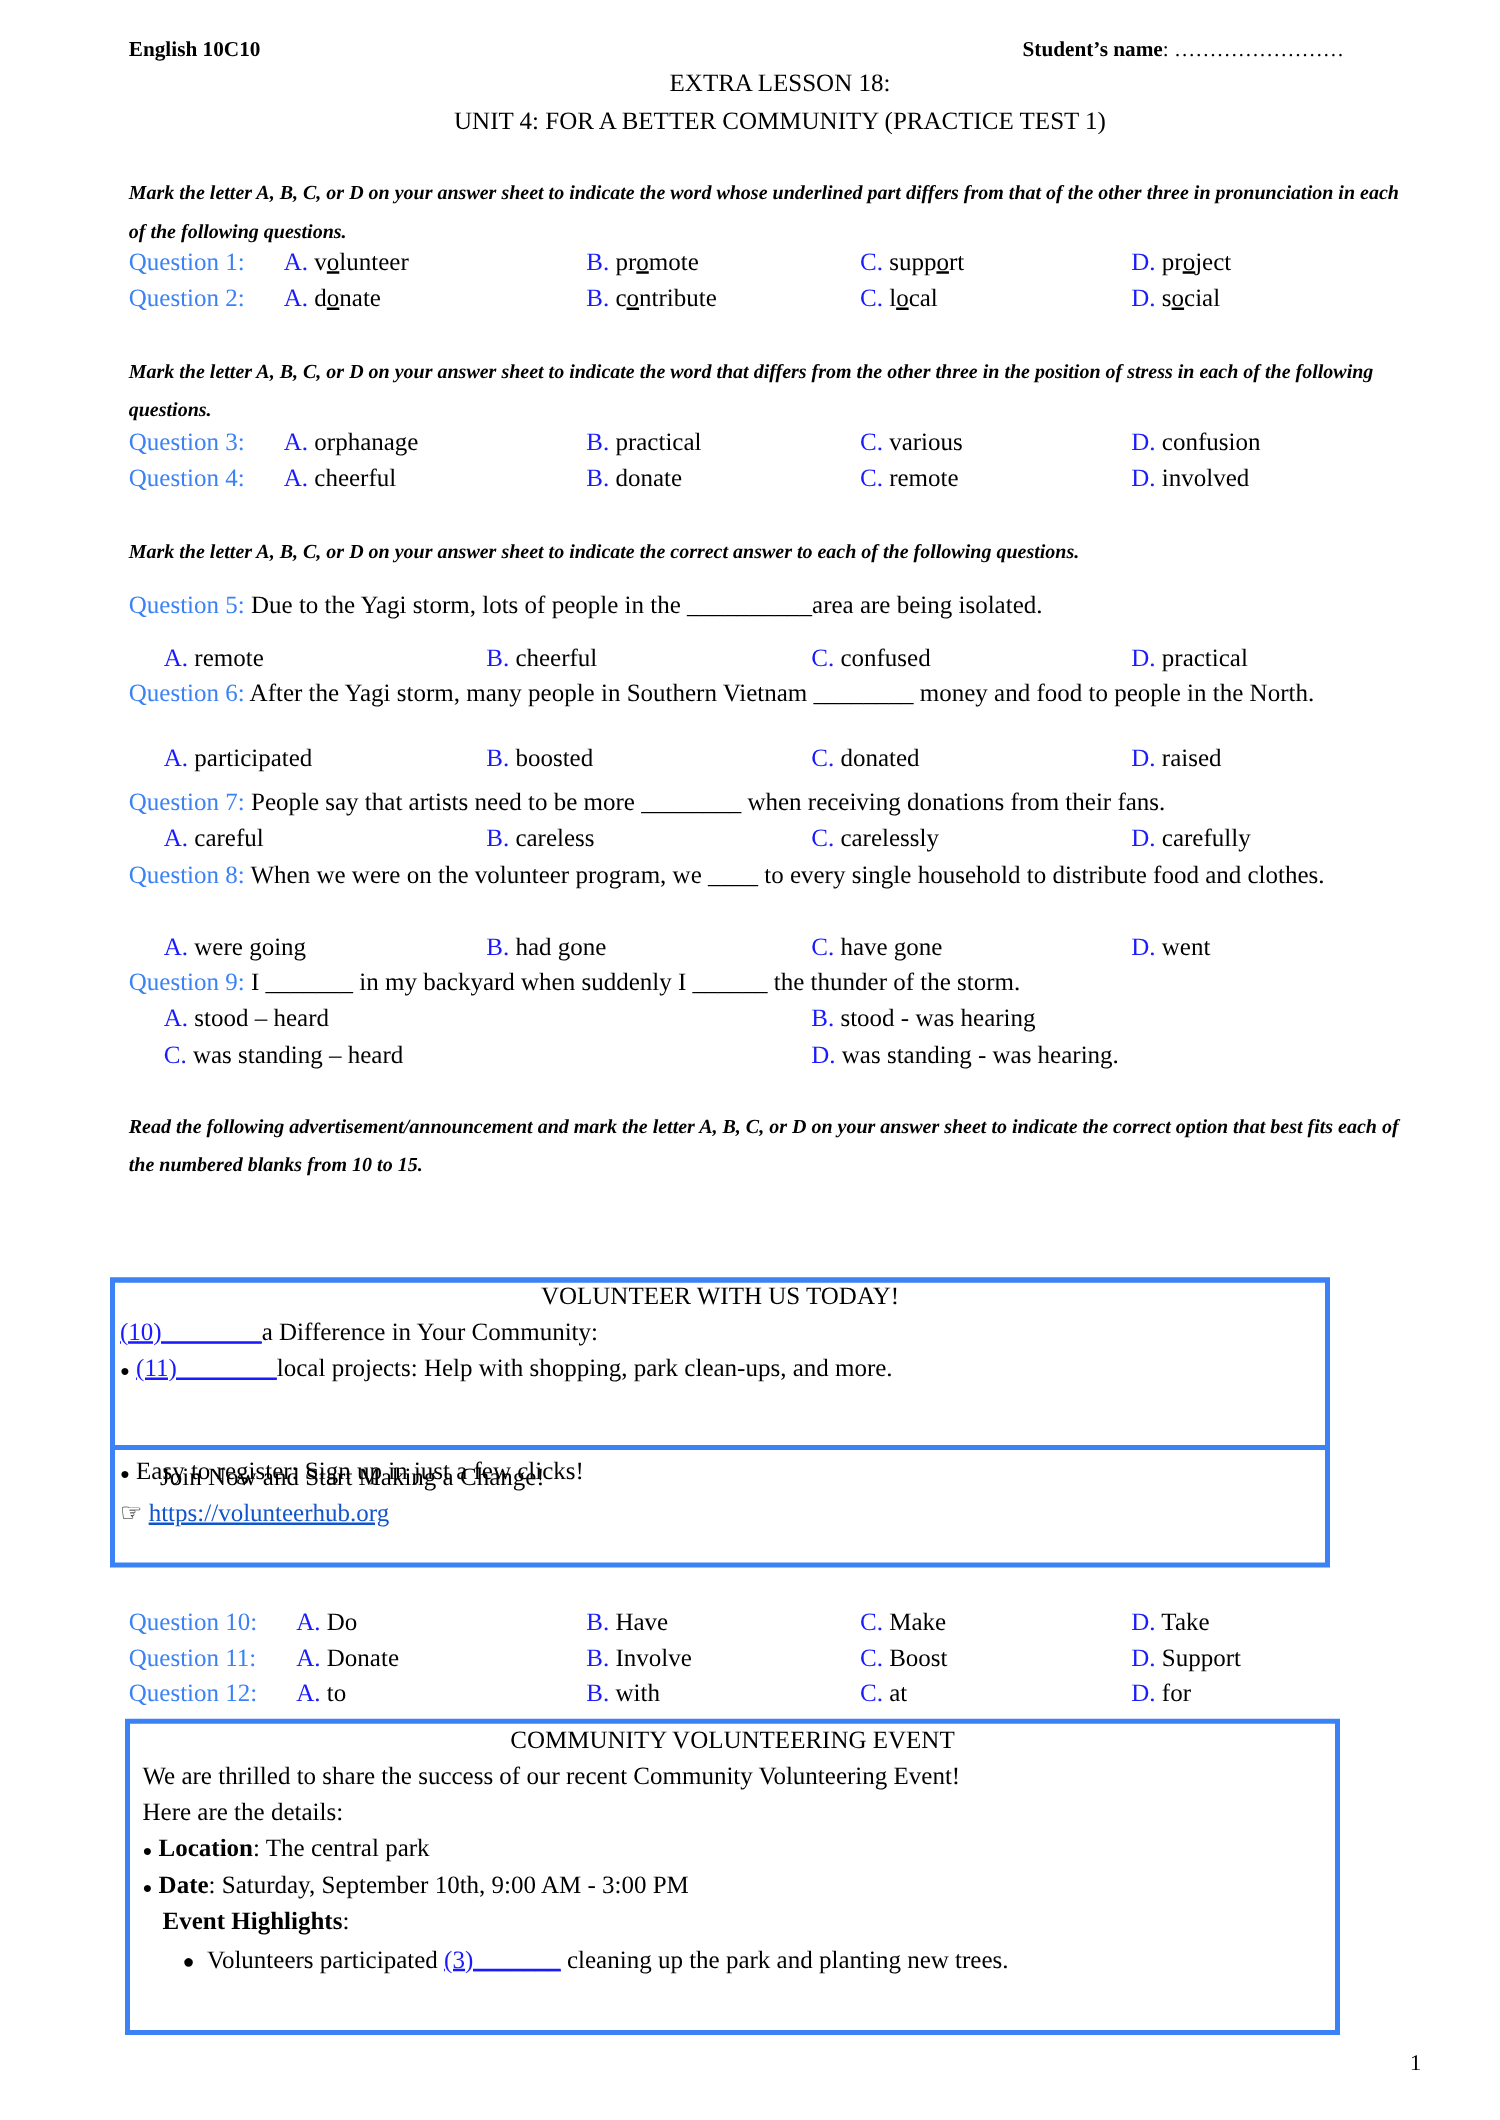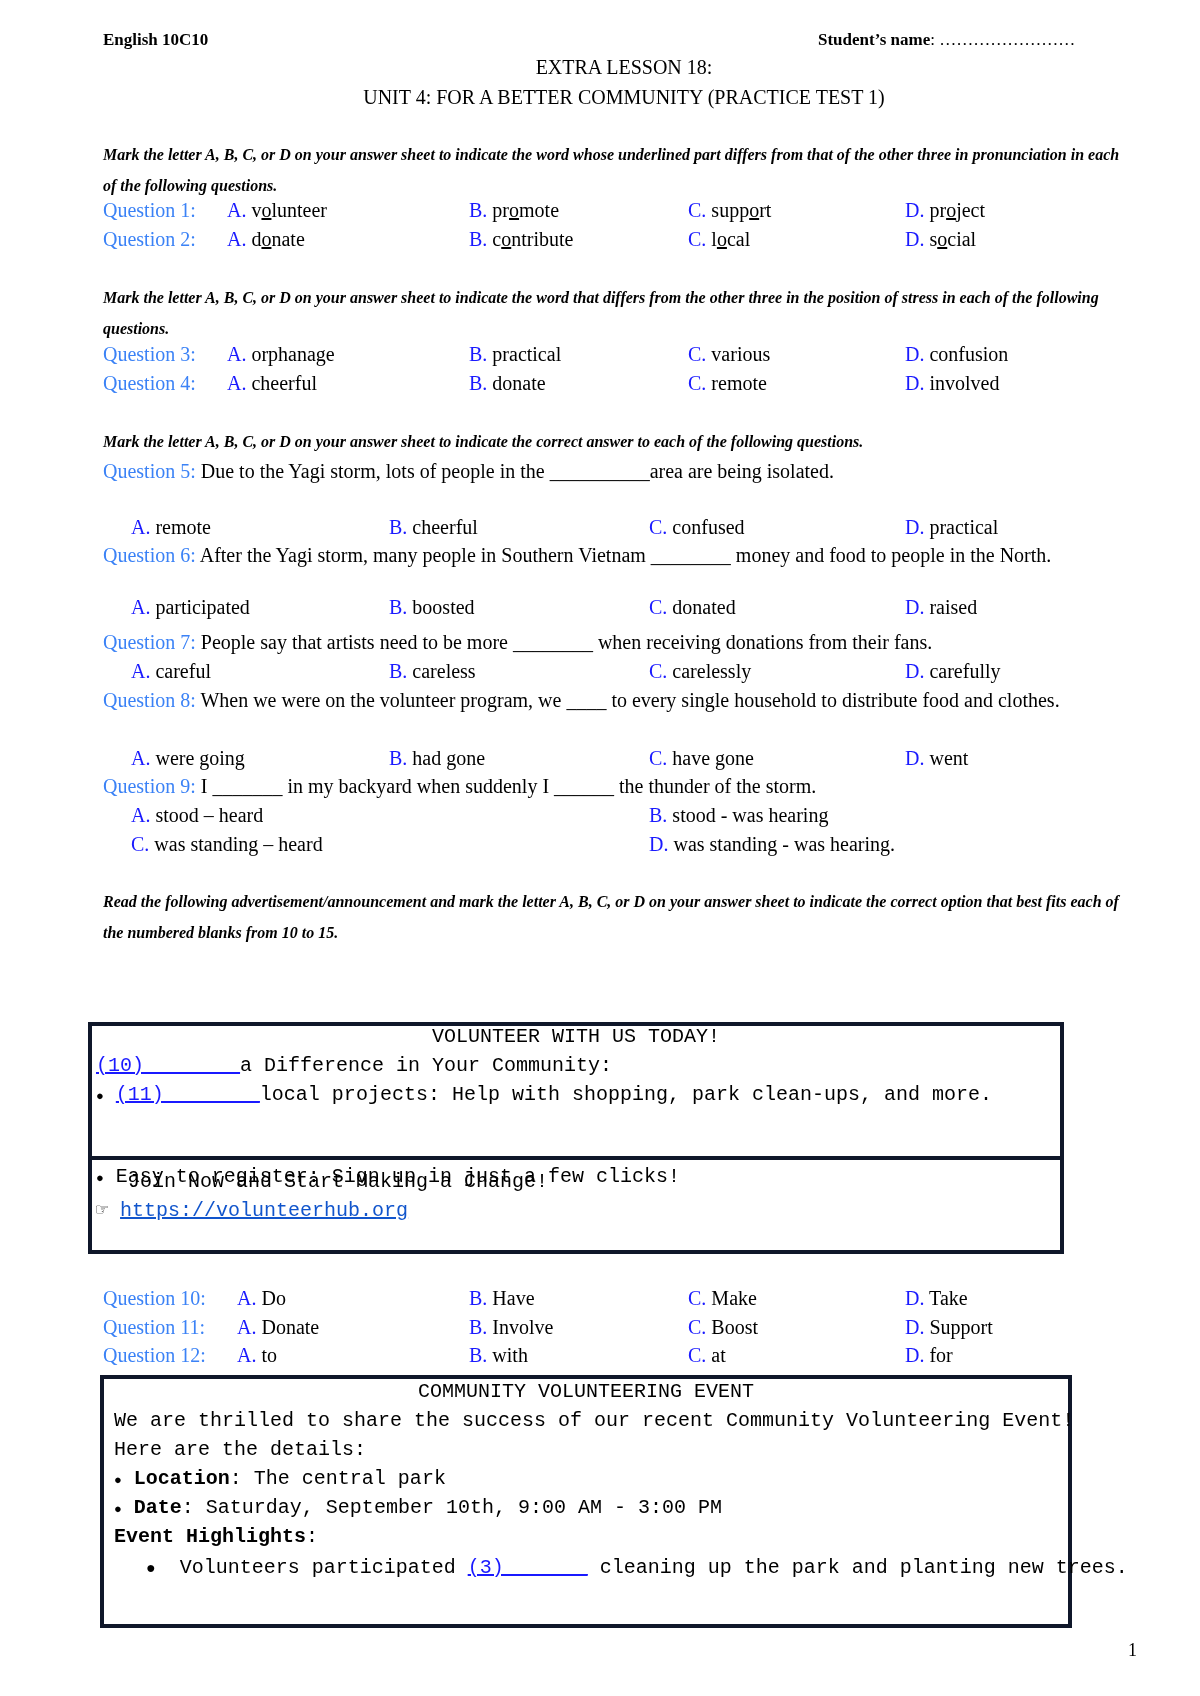--- a/index.html
+++ b/index.html
@@ -13,21 +13,21 @@
   .hdr-right { left: 818px; top: 30px; font-weight: bold; font-size: 17px; }
   .hdr-right .dots { font-weight: normal; }
   .title { left: 0; width: 1248px; text-align: center; font-size: 20px; }
   .instr { left: 103px; width: 1030px; font-style: italic; font-weight: bold; font-size: 16px; line-height: 31px; }
   .q { color: #3b82f6; }
   .row { position: absolute; left: 103px; width: 1040px; height: 30px; line-height: 30px; font-size: 20px; white-space: nowrap; }
   .row span.opt { position: absolute; top: 0; }
   .lbl { color: #1a1aff; }
   u.ul { text-decoration: underline; }
   .qtext { position: absolute; left: 103px; width: 1040px; line-height: 30px; font-size: 20px; text-align: justify; }
-  .box { position: absolute; border: 4px solid #0f172a; box-sizing: border-box; background: #fff; font-family: Liberation Mono, monospace; }
+  .box { position: absolute; border: 4px solid #3b82f6; box-sizing: border-box; background: #fff; }
   .box .line { position: absolute; left: 12px; white-space: nowrap; font-size: 20px; line-height: 30px; }
   .box .center { left: 0; width: 100%; text-align: center; }
   .blank-link { color: #1a1aff; text-decoration: underline; }
   .link { color: #1155cc; text-decoration: underline; }
   .pnum { left: 1128px; top: 1640px; font-size: 18px; }
 </style>
 </head>
 <body>
 
 <div class="abs hdr-left">English 10C10</div>
@@ -69,21 +69,21 @@
 <div class="row" style="top:368px;">
   <span class="opt q" style="left:0;">Question 4:</span>
   <span class="opt" style="left:124px;"><span class="lbl">A.</span> <span>cheerful</span></span>
   <span class="opt" style="left:366px;"><span class="lbl">B.</span> <span>donate</span></span>
   <span class="opt" style="left:585px;"><span class="lbl">C.</span> <span>remote</span></span>
   <span class="opt" style="left:802px;"><span class="lbl">D.</span> <span>involved</span></span>
 </div>
 
 <div class="abs instr" style="top:426px;">Mark the letter A, B, C, or D on your answer sheet to indicate the correct answer to each of the following questions.</div>
 
-<div class="qtext" style="top:456px;"><span class="q">Question 5:</span> <span>Due to the Yagi storm, lots of people in the __________area are being isolated.</span></div>
+<div class="qtext" style="top:469px;"><span class="q">Question 5:</span> <span>Due to the Yagi storm, lots of people in the __________area are being isolated.</span></div>
 <div class="row" style="top:512px;">
   <span class="opt" style="left:28px;"><span class="lbl">A.</span> <span>remote</span></span>
   <span class="opt" style="left:286px;"><span class="lbl">B.</span> <span>cheerful</span></span>
   <span class="opt" style="left:546px;"><span class="lbl">C.</span> <span>confused</span></span>
   <span class="opt" style="left:802px;"><span class="lbl">D.</span> <span>practical</span></span>
 </div>
 
 <div class="qtext" style="top:540px; text-align: justify;"><span class="q">Question 6:</span> <span>After the Yagi storm, many people in Southern Vietnam ________ money and food to people in the North.</span></div>
 <div class="row" style="top:592px;">
   <span class="opt" style="left:28px;"><span class="lbl">A.</span> <span>participated</span></span>
@@ -152,17 +152,17 @@
   <span class="opt" style="left:585px;"><span class="lbl">C.</span> <span>at</span></span>
   <span class="opt" style="left:802px;"><span class="lbl">D.</span> <span>for</span></span>
 </div>
 
 <div class="box" style="left:100px; top:1375px; width:972px; height:253px;">
   <div class="line center" style="top:-2px;">COMMUNITY VOLUNTEERING EVENT</div>
   <div class="line" style="top:27px; left:10px;">We are thrilled to share the success of our recent Community Volunteering Event!</div>
   <div class="line" style="top:56px; left:10px;">Here are the details:</div>
   <div class="line" style="top:85px; left:10px;"><span style="font-size:13px;">●</span> <b>Location</b><span>: The central park</span></div>
   <div class="line" style="top:114px; left:10px;"><span style="font-size:13px;">●</span> <b>Date</b><span>: Saturday, September 10th, 9:00 AM - 3:00 PM</span></div>
-  <div class="line" style="top:143px; left:10px;"><b>Event Highlights</b><span>:</span></div>
+  <div class="line" style="top:143px; left:26px;"><b>Event Highlights</b><span>:</span></div>
   <div class="line" style="top:174px; left:42px;"><span style="font-size:16px;">●</span>&nbsp;&nbsp;<span>Volunteers participated </span><span class="blank-link">(3)_______</span><span> cleaning up the park and planting new trees.</span></div>
 </div>
 
 <div class="abs pnum">1</div>
 
 </body></html>

